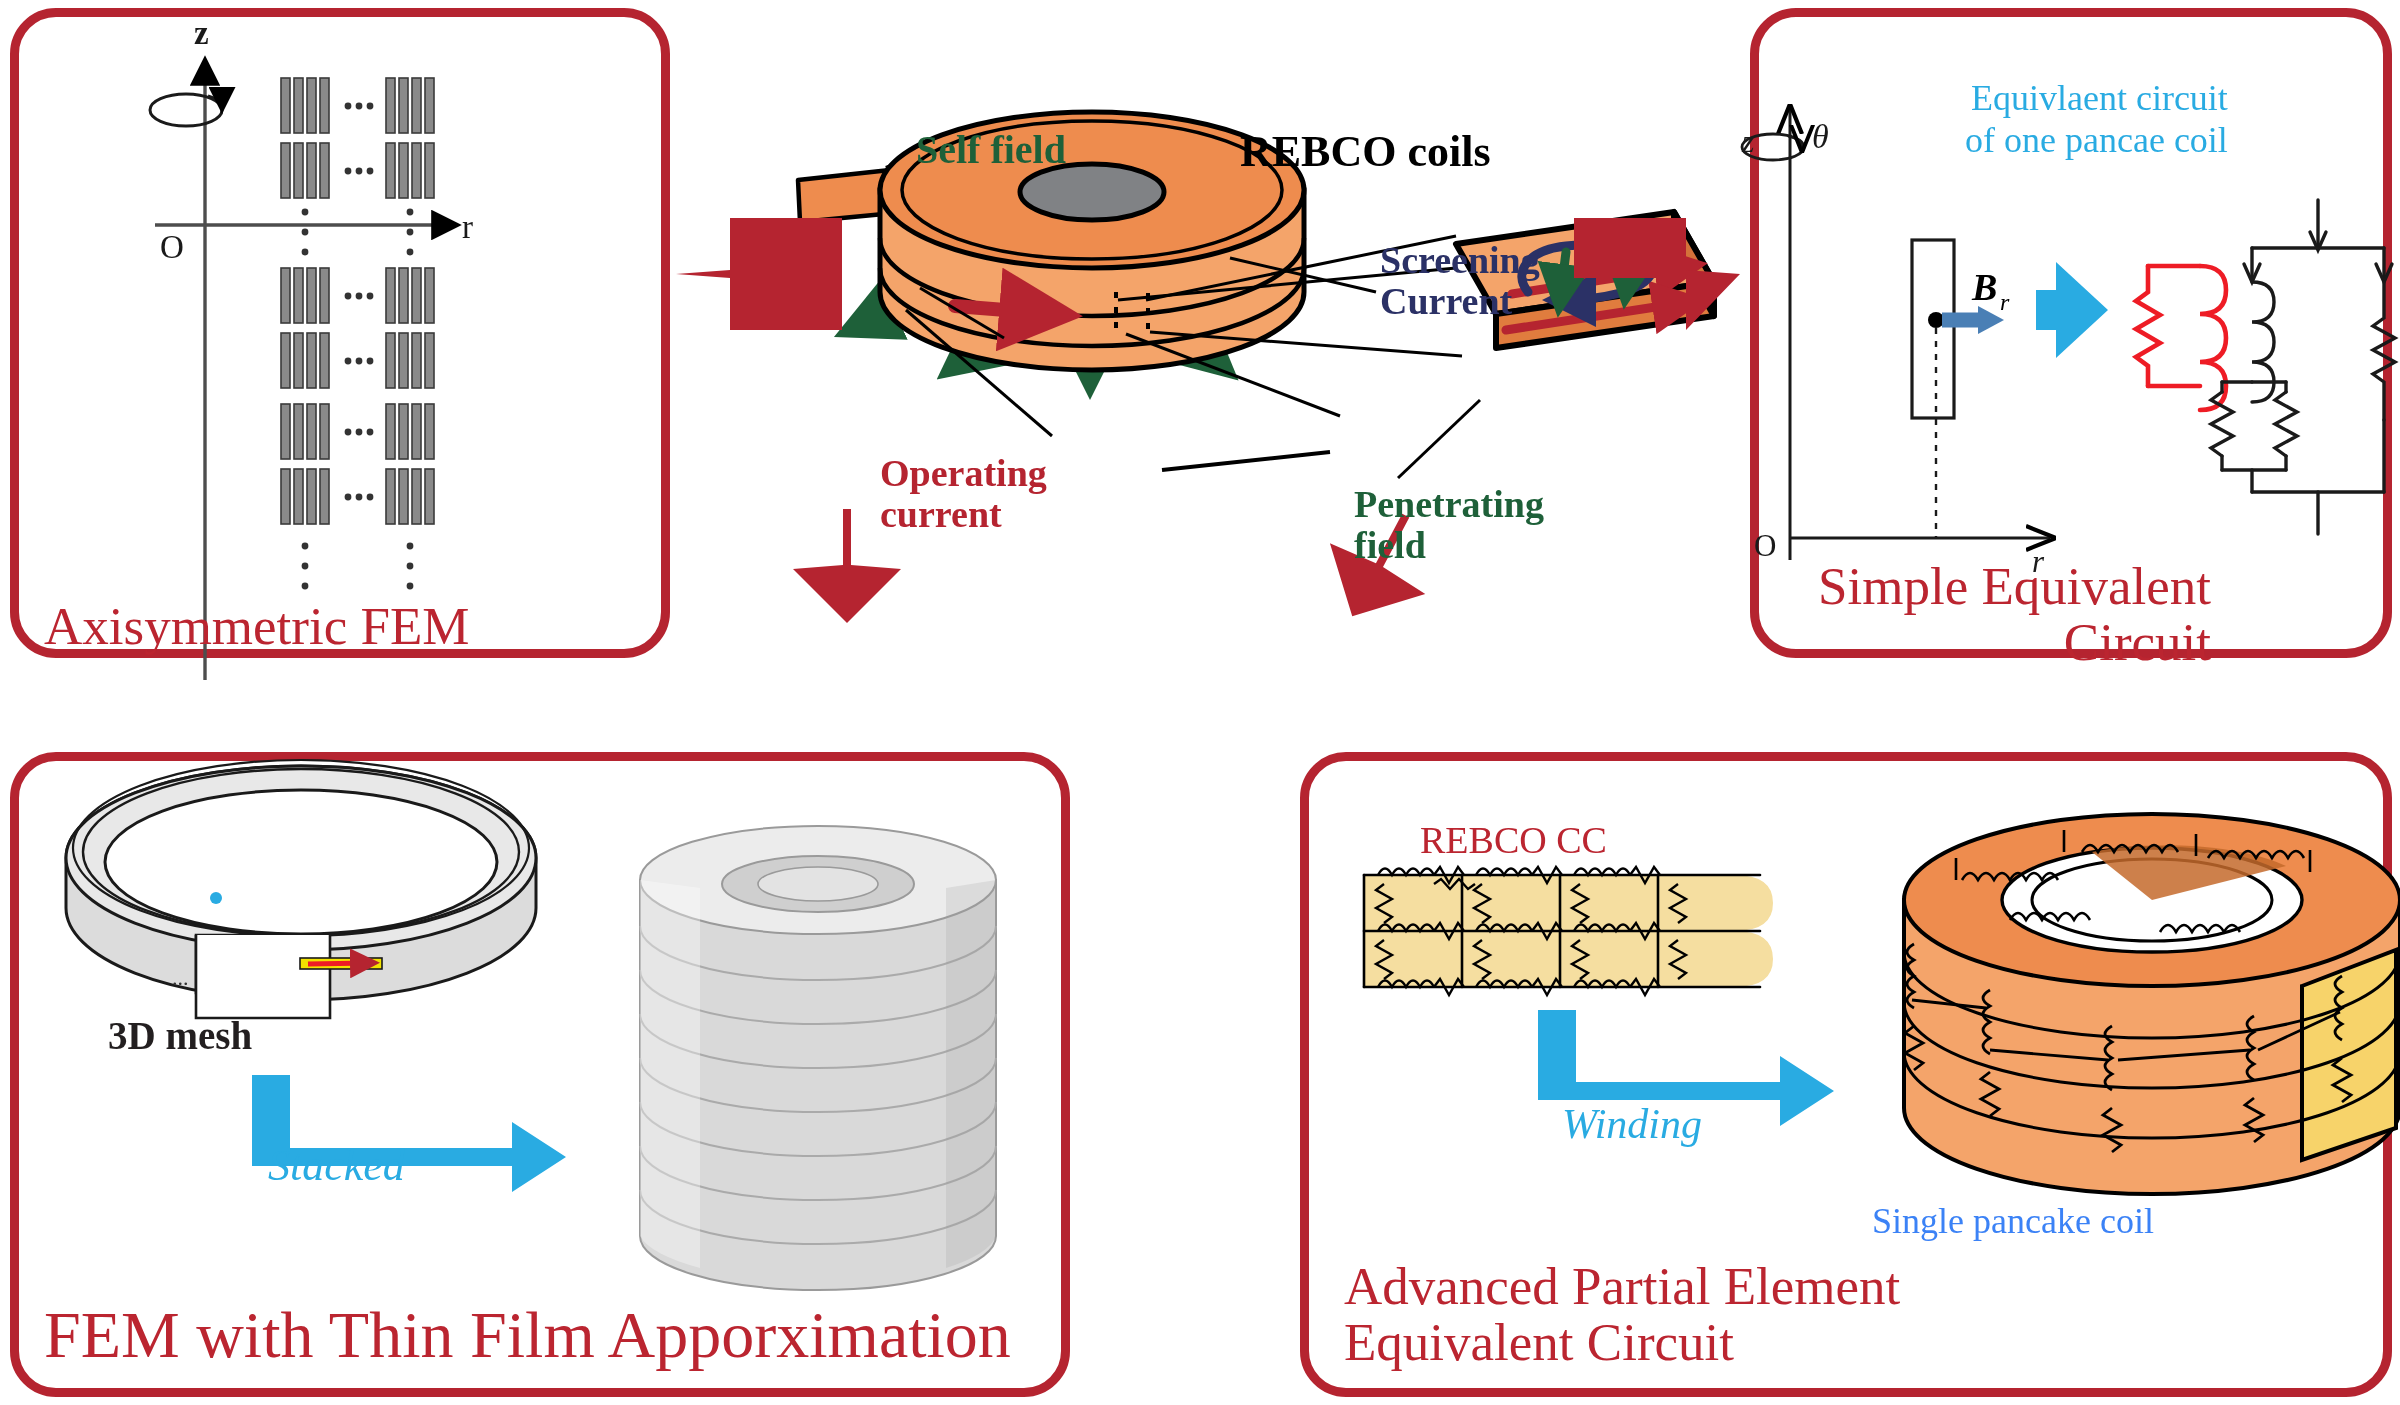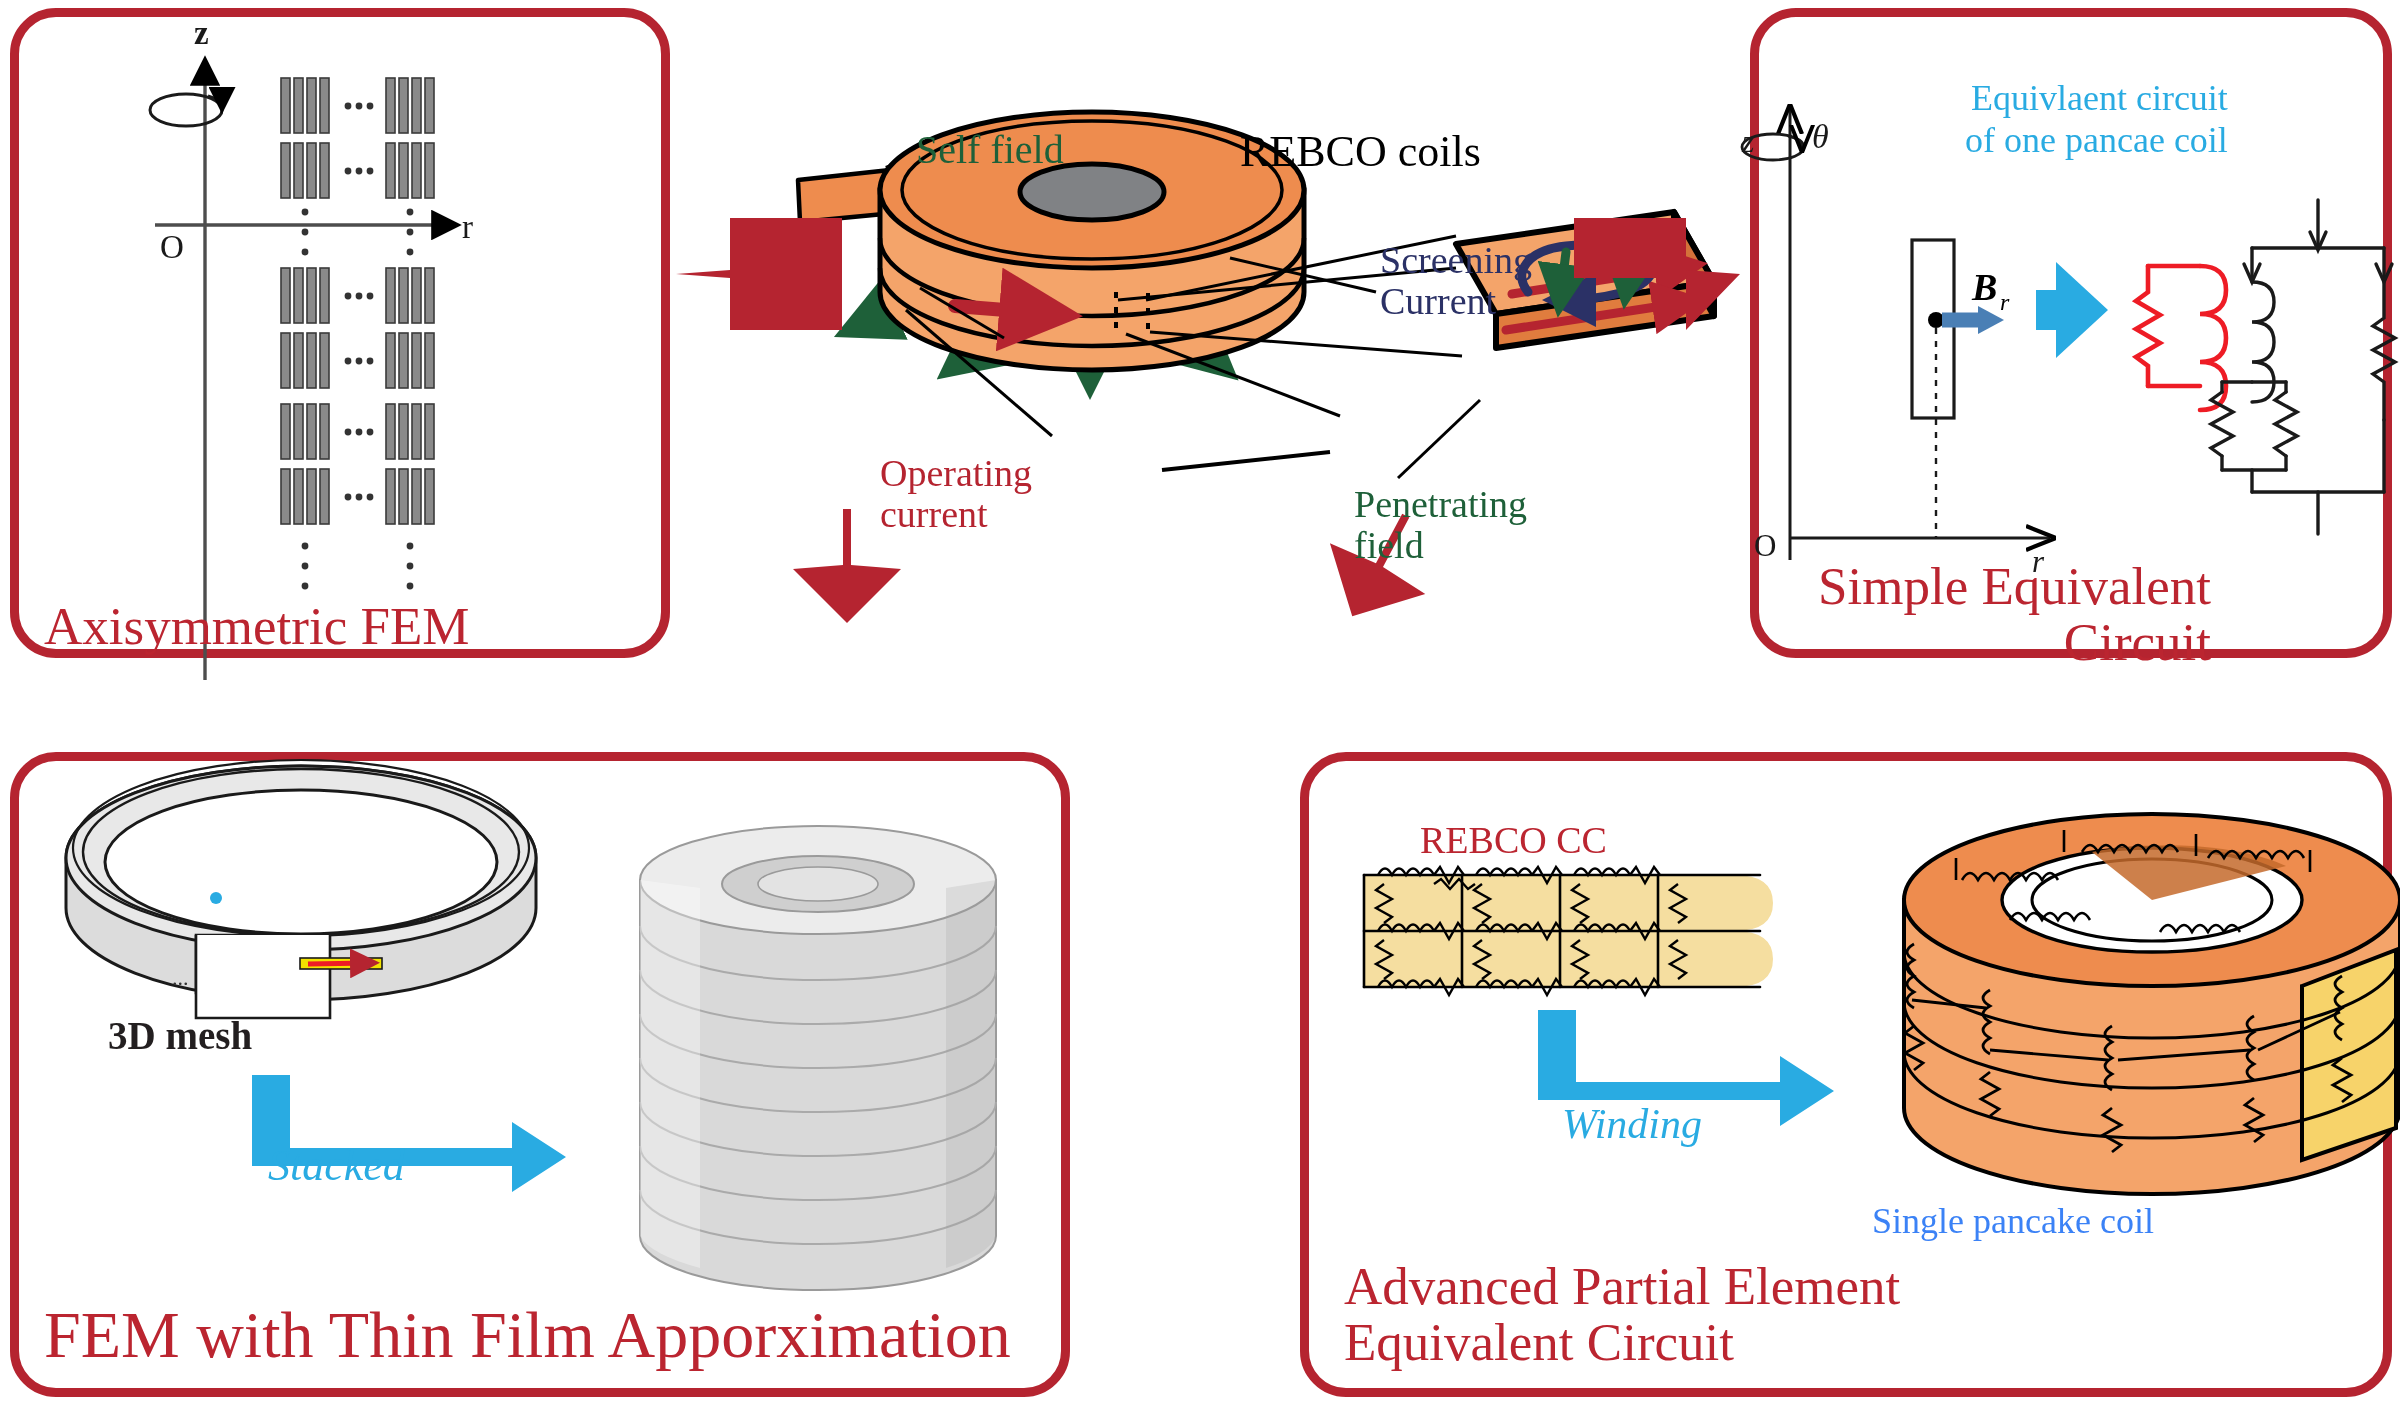--- a/index.html
+++ b/index.html
@@ -12,21 +12,21 @@
   #panel-bl{left:10px;top:752px;width:1060px;height:645px;}
   #panel-br{left:1300px;top:752px;width:1092px;height:645px;}
 
   .panel-label{position:absolute;color:#bb2530;font-family:"Liberation Serif","DejaVu Serif",serif;
                line-height:1.06;white-space:pre-line;}
   #label-tl{left:44px;top:598px;font-size:53px;}
   #label-tr{left:1818px;top:558px;font-size:53px;text-align:right;}
   #label-bl{left:44px;top:1300px;font-size:66px;}
   #label-br{left:1344px;top:1258px;font-size:53px;}
 
-  .ctr-text{position:absolute;font-weight:normal;line-height:1.08;white-space:pre-line;}
+  .ctr-text{position:absolute;font-weight:bold;line-height:1.08;white-space:pre-line;}
   #t-selffield{left:916px;top:128px;font-size:40px;color:#1e6039;}
   #t-rebco{left:1240px;top:128px;font-size:44px;color:#000;}
   #t-screening{left:1380px;top:240px;font-size:38px;color:#2b3166;}
   #t-operating{left:880px;top:453px;font-size:38px;color:#b52430;}
   #t-penetrating{left:1354px;top:484px;font-size:38px;color:#1e6039;}
 
   #t-equiv{position:absolute;left:1965px;top:78px;font-size:36px;color:#29abe2;
            line-height:1.16;white-space:pre-line;text-align:right;}
   #t-3dmesh{position:absolute;left:108px;top:1013px;font-size:39px;font-weight:bold;color:#231f20;}
   #t-stacked{position:absolute;left:268px;top:1140px;font-size:44px;color:#29abe2;font-style:italic;}

